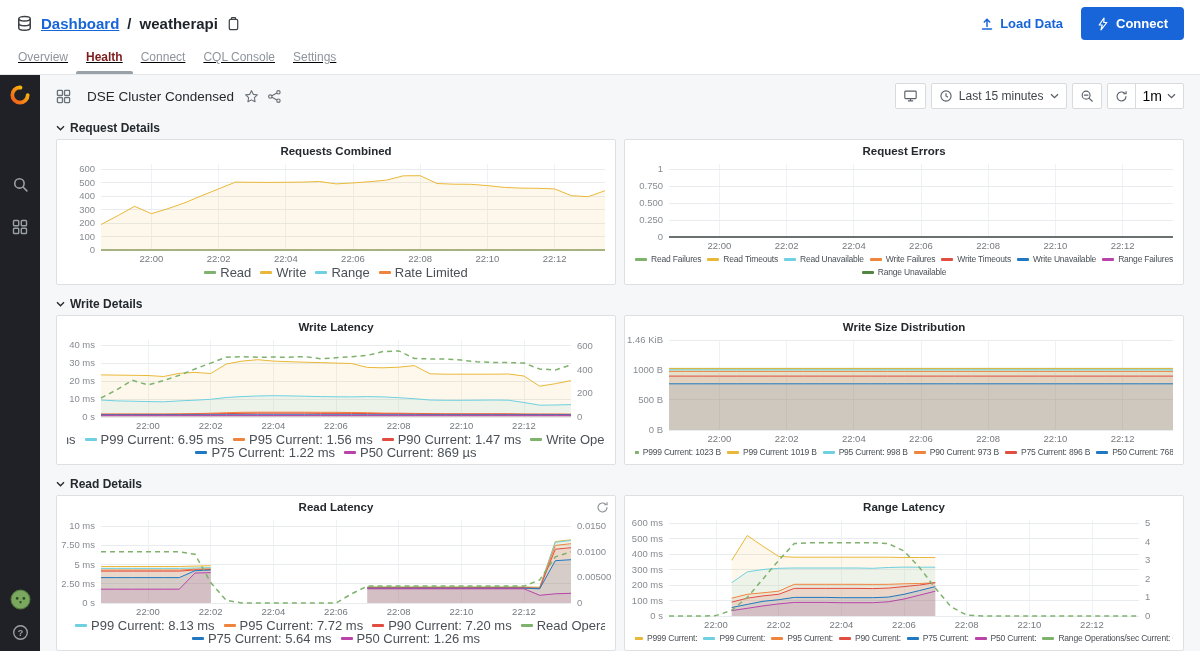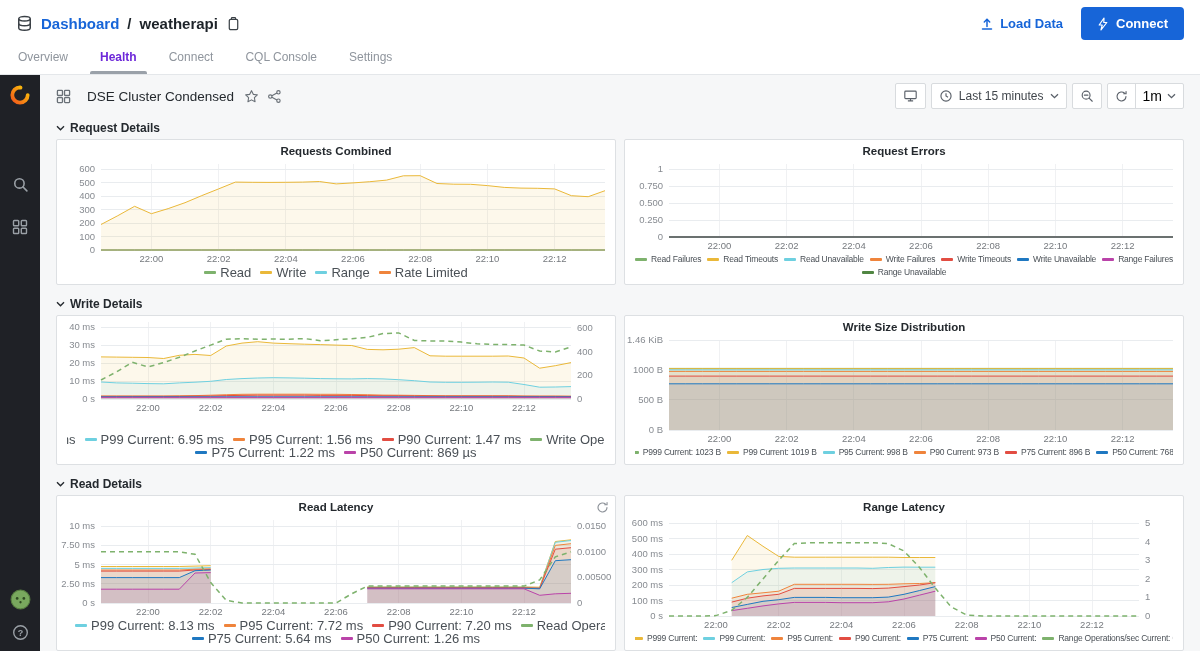--- a/index.html
+++ b/index.html
@@ -4,33 +4,33 @@
 <style>
   * { margin:0; padding:0; box-sizing:border-box; }
   html,body { width:1200px; height:651px; overflow:hidden; background:#fff;
     font-family:"Liberation Sans", sans-serif; }
   .app { width:1200px; height:651px; display:flex; flex-direction:column; }
 
   
   .app-header { height:47px; display:flex; align-items:center; justify-content:space-between;
     padding:0 16px; background:#fff; }
   .crumb { display:flex; align-items:center; gap:8px; font-size:15px; font-weight:700; color:#1d2329; }
-  .crumb a { color:#1765d8; cursor:pointer; }
+  .crumb a { color:#1765d8; text-decoration:underline; cursor:pointer; }
   .crumb .sep { color:#1d2329; font-weight:700; }
   .icon-btn { display:inline-flex; align-items:center; justify-content:center; cursor:pointer; }
   .actions { display:flex; align-items:center; gap:18px; }
   .load-data { display:flex; align-items:center; gap:6px; background:none; border:none;
     color:#1765d8; font-size:13px; font-weight:700; cursor:pointer; font-family:inherit; }
   .connect-btn { display:flex; align-items:center; gap:7px; background:#1765d8; border:none;
     color:#fff; font-size:13px; font-weight:700; padding:9px 16px; border-radius:4px; cursor:pointer; font-family:inherit; }
 
   
-  .tabs { height:28px; display:flex; gap:28px; padding:0 16px; border-bottom:1px solid #e4e7ea; background:#fff; }
+  .tabs { height:28px; display:flex; gap:14px; padding:0 16px; border-bottom:1px solid #e4e7ea; background:#fff;text-decoration:underline; }
   .tab { position:relative; font-size:12px; color:#8f959d; padding:3px 2px 10px; cursor:pointer; }
-  .tab.active { color:#6d28d9; font-weight:700; }
+  .tab.active { color:#7f1d1d; font-weight:700; }
   .tab.active::after { content:""; position:absolute; left:-8px; right:-8px; bottom:0; height:3px;
     background:#9aa1a9; border-radius:2px 2px 0 0; }
 
   
   .grafana { flex:1; display:flex; min-height:0; background:#f6f7f8; }
   .sidebar { width:40px; background:#1f2126; display:flex; flex-direction:column; align-items:center; flex-shrink:0; }
   .sidebar .logo { margin-top:9px; cursor:pointer; }
   .sb-icon { color:#9aa0a6; margin-top:26px; cursor:pointer; display:flex; }
   .sb-icon.first { margin-top:66px; }
   .sb-spacer { flex:1; }
@@ -388,20 +388,21 @@
       </div>
 
       <div class="section-head">
         <svg width="9" height="6" viewBox="0 0 9 6" fill="none" stroke="#24292e" stroke-width="1.4">
             <path d="M1 1.2l3.5 3.5L8 1.2"></path>
           </svg>
         <span>Write Details</span>
       </div>
       <div class="row r2">
         <div class="panel">
+          <div class="panel-title">Write Latency</div>
           <div class="chart">
               <svg width="558" height="98">
                 <line x1="91" x2="91" y1="6" y2="83" stroke="#f0f1f3" shape-rendering="crispEdges"></line>
                 <text x="91" y="95" text-anchor="middle" font-size="9.5" fill="#75797e">22:00</text>
                 <line x1="153.66666666666669" x2="153.66666666666669" y1="6" y2="83" stroke="#f0f1f3" shape-rendering="crispEdges"></line>
                 <text x="153.66666666666669" y="95" text-anchor="middle" font-size="9.5" fill="#75797e">22:02</text>
                 <line x1="216.33333333333334" x2="216.33333333333334" y1="6" y2="83" stroke="#f0f1f3" shape-rendering="crispEdges"></line>
                 <text x="216.33333333333334" y="95" text-anchor="middle" font-size="9.5" fill="#75797e">22:04</text>
                 <line x1="279" x2="279" y1="6" y2="83" stroke="#f0f1f3" shape-rendering="crispEdges"></line>
                 <text x="279" y="95" text-anchor="middle" font-size="9.5" fill="#75797e">22:06</text>

